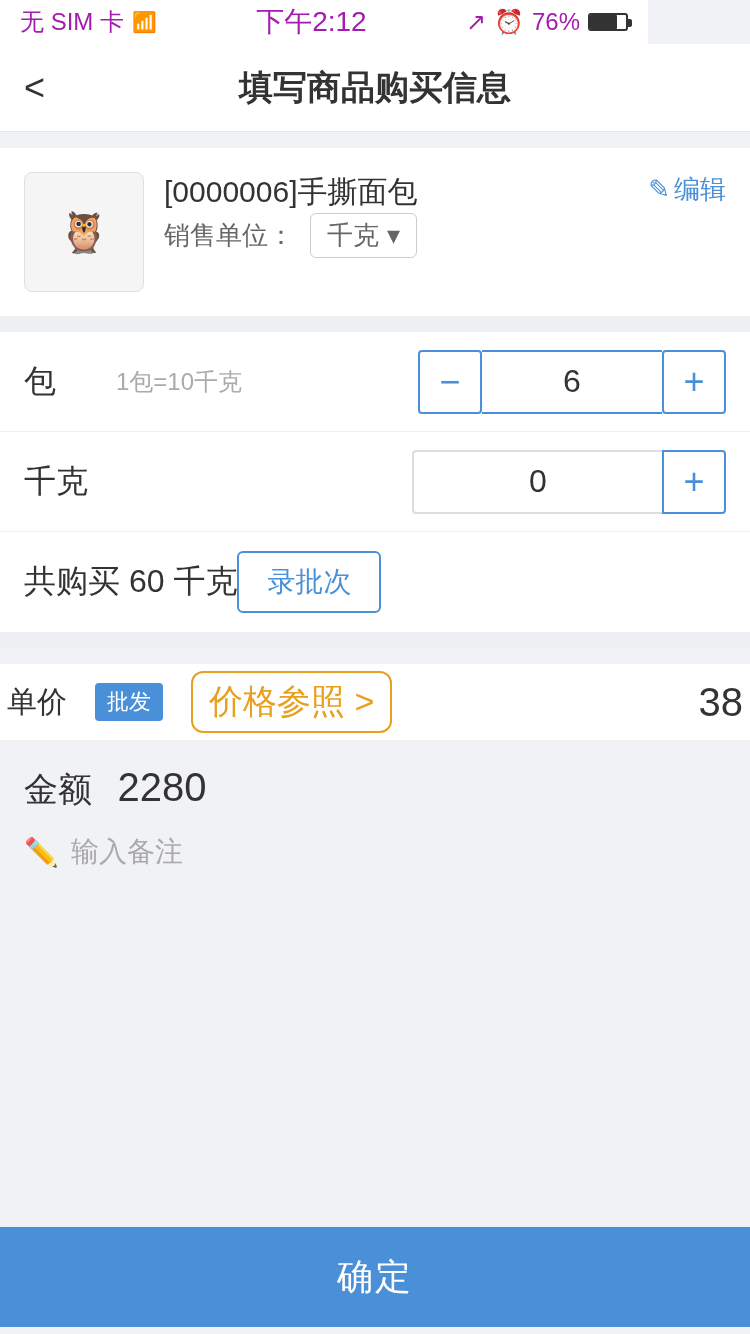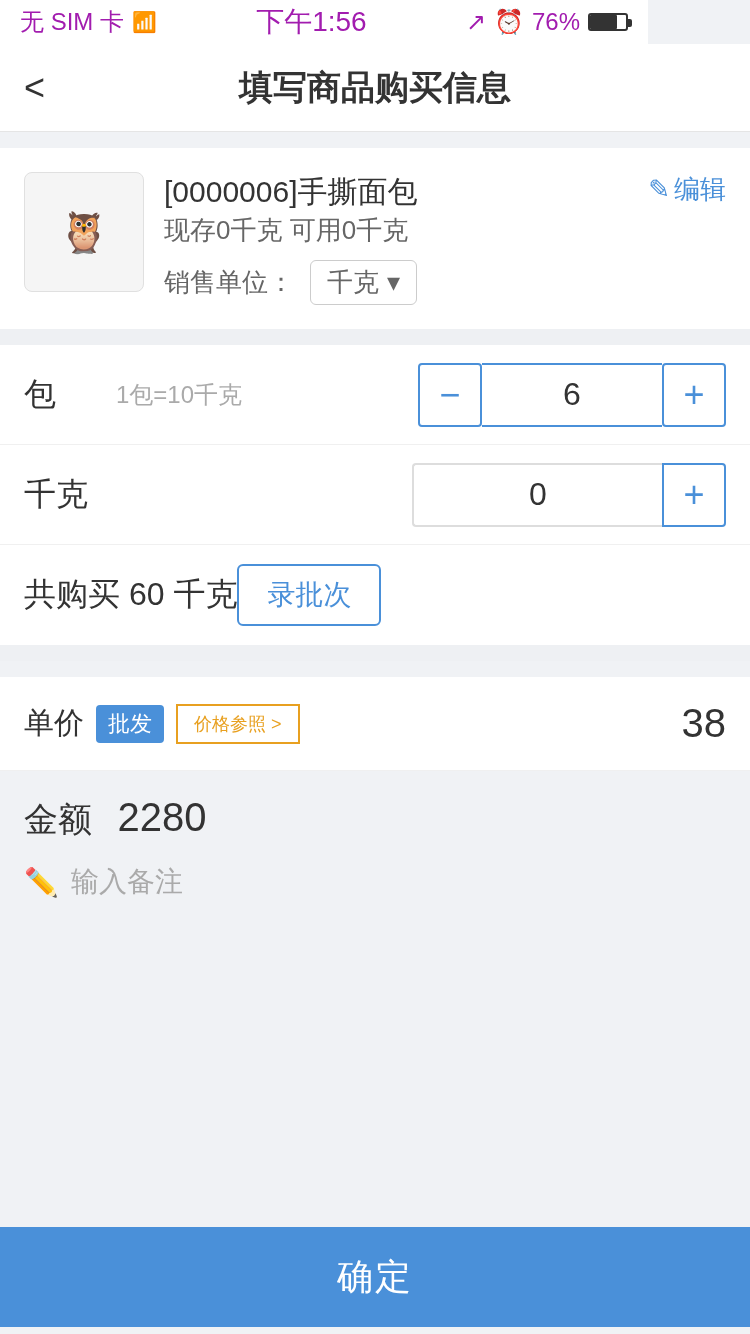--- a/index.html
+++ b/index.html
@@ -220,41 +220,41 @@
     }
 
     
     .price-section {
       background: #fff;
       margin-top: 16px;
     }
     .price-row {
       display: flex;
       align-items: center;
-      padding: 24px;
+      padding: 7px;
       border-bottom: 1px solid #f0f0f0;
-      gap: 12px;
+      gap: 28px;
     }
     .price-label {
       font-size: 30px;
       color: #333;
     }
     .price-tag {
       background: #4a90d9;
       color: #fff;
       font-size: 22px;
       padding: 4px 12px;
       border-radius: 4px;
     }
     .price-ref-btn {
       border: 2px solid #e8a020;
       color: #e8a020;
-      font-size: 18px;
+      font-size: 34px;
       padding: 6px 16px;
-      border-radius: 0;
+      border-radius: 12px;
       background: #fff;
       display: flex;
       align-items: center;
       gap: 4px;
       cursor: pointer;
     }
     .price-value {
       margin-left: auto;
       font-size: 40px;
       color: #333;
@@ -307,21 +307,21 @@
 </head>
 <body>
 
 <div class="main-content">
 
   <div class="status-bar">
     <div class="status-left">
       <span>无 SIM 卡</span>
       <span class="wifi-icon">📶</span>
     </div>
-    <div class="status-center">下午1:56</div>
+    <div class="status-center">下午2:12</div>
     <div class="status-right">
       <span>↗</span>
       <span>⏰</span>
       <span>76%</span>
       <div class="battery-bar">
         <div class="battery-fill"></div>
       </div>
     </div>
   </div>
 
@@ -329,21 +329,20 @@
     <span class="nav-back">&lt;</span>
     <span class="nav-title">填写商品购买信息</span>
   </div>
 
   <div class="product-card" style="position:relative;">
     <div class="product-image">
       <span class="owl-logo">🦉</span>
     </div>
     <div class="product-info">
       <div class="product-name">[0000006]手撕面包</div>
-      <div class="product-stock">现存0千克   可用0千克</div>
       <div class="product-unit-row">
         <span>销售单位：</span>
         <div class="unit-selector">
           <span>千克</span>
           <span>▾</span>
         </div>
       </div>
     </div>
     <div class="edit-btn">
       <span>✎</span>

